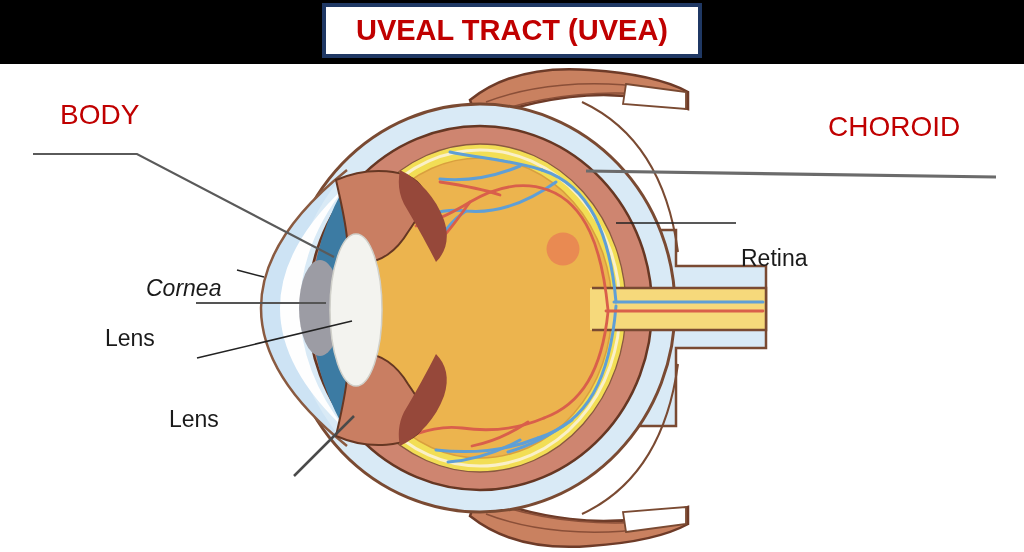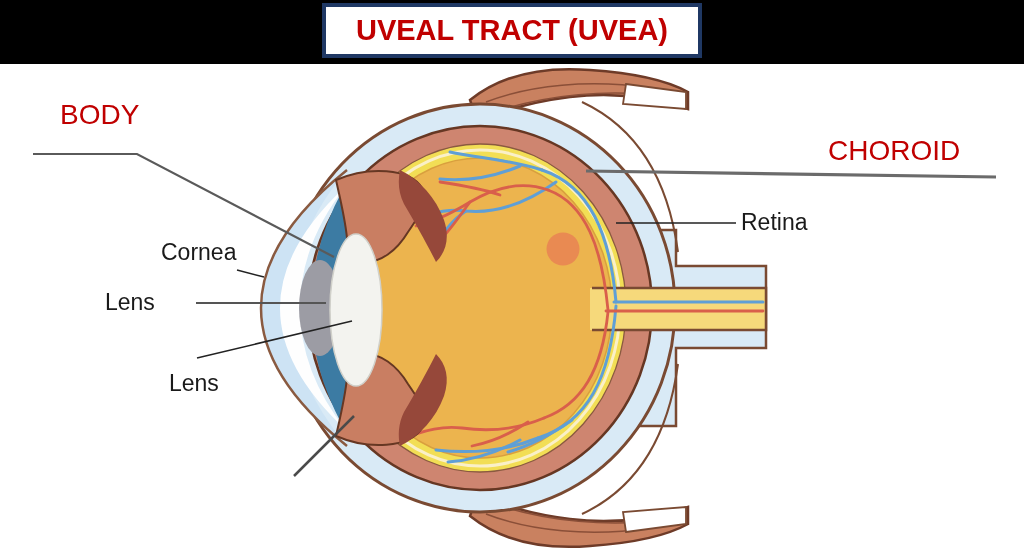--- a/index.html
+++ b/index.html
@@ -13,26 +13,26 @@
   }
   #top-band{position:absolute;left:0;top:0;width:1024px;height:64px;background:var(--top-band-black);}
   #title-box{
     position:absolute;left:322px;top:3px;width:380px;height:55px;background:#ffffff;
     border:4px solid var(--title-border-navy);box-sizing:border-box;
     display:flex;align-items:center;justify-content:center;
   }
   #title-box span{font-size:29px;font-weight:bold;color:var(--label-red);white-space:nowrap;}
   .lbl{position:absolute;white-space:nowrap;}
   .lbl.red{color:var(--label-red);font-size:28px;line-height:30px;}
-  .lbl.black{color:var(--label-black);font-size:23px;line-height:25px;}
+  .lbl.black{color:var(--label-black);font-size:23px;line-height:25px;margin-top:36px;}
   #ciliary-label{left:125px;top:443px;width:150px;text-align:center;white-space:normal;line-height:37px;}
   #iris-label{left:60px;top:100px;}
-  #choroid-label{left:828px;top:136px;}
+  #choroid-label{left:828px;top:112px;}
   #retina-label{left:741px;top:210px;}
-  #cornea-label{left:161px;top:240px;}
+  #cornea-label{left:146px;top:240px;font-style:italic;}
   #pupil-label{left:105px;top:290px;}
   #lens-label{left:169px;top:371px;}
   #eye-svg{position:absolute;left:0;top:0;}
 </style>
 </head>
 <body>
 
 <div id="stage">
 
   <div id="top-band"></div>

